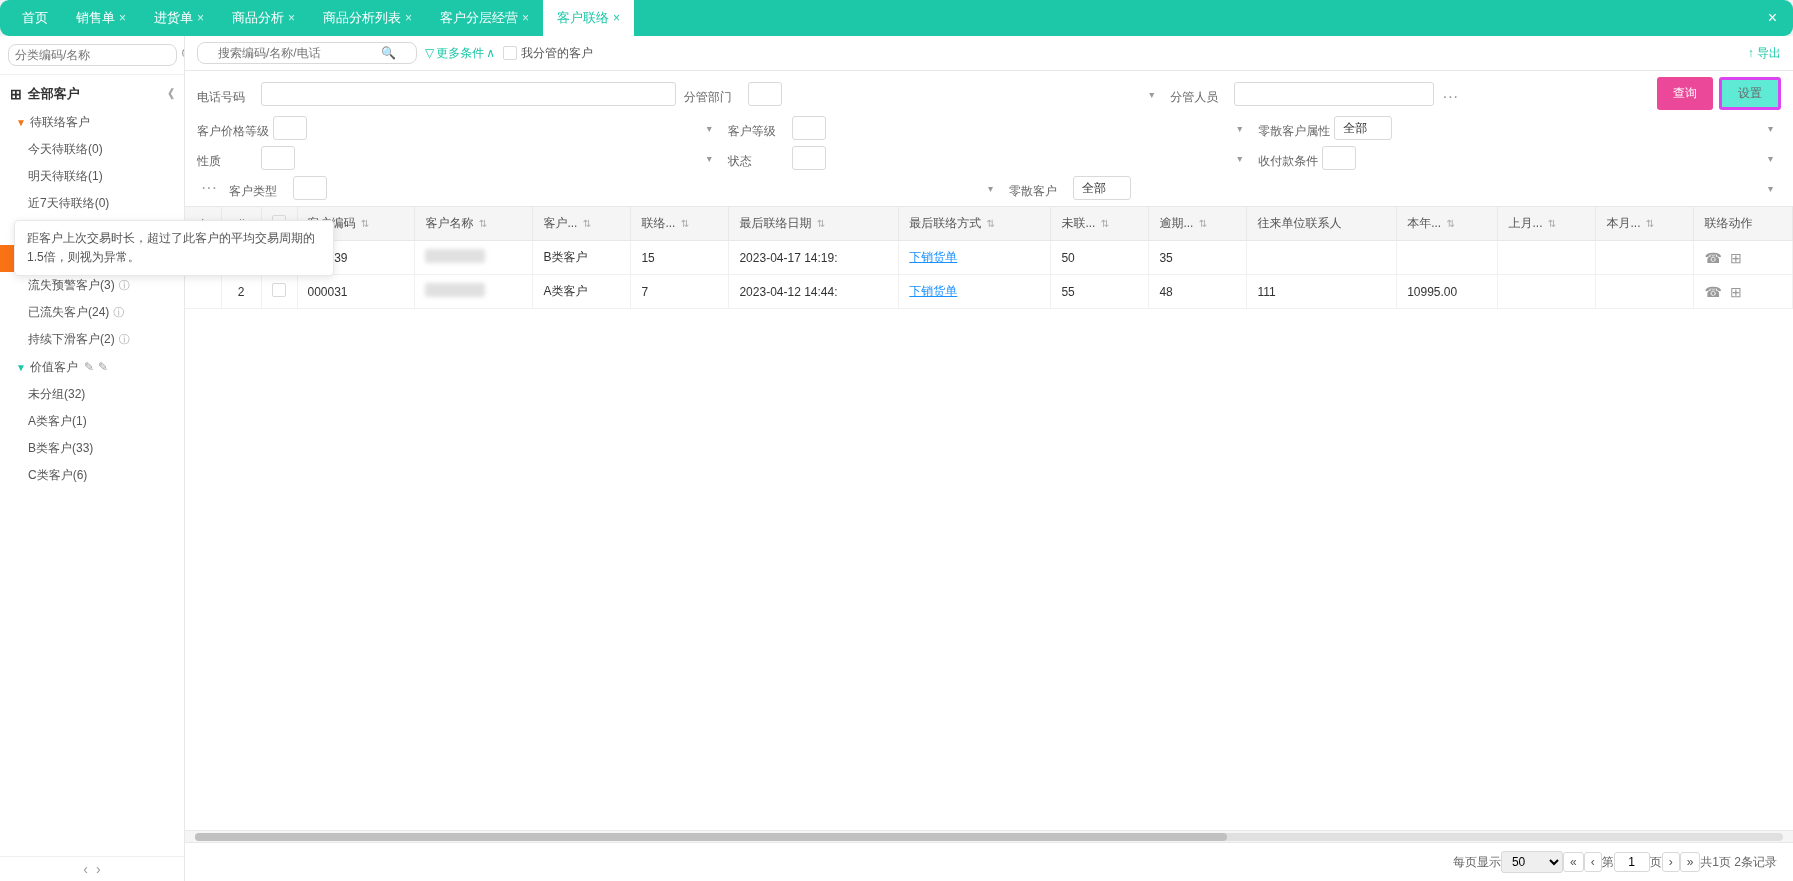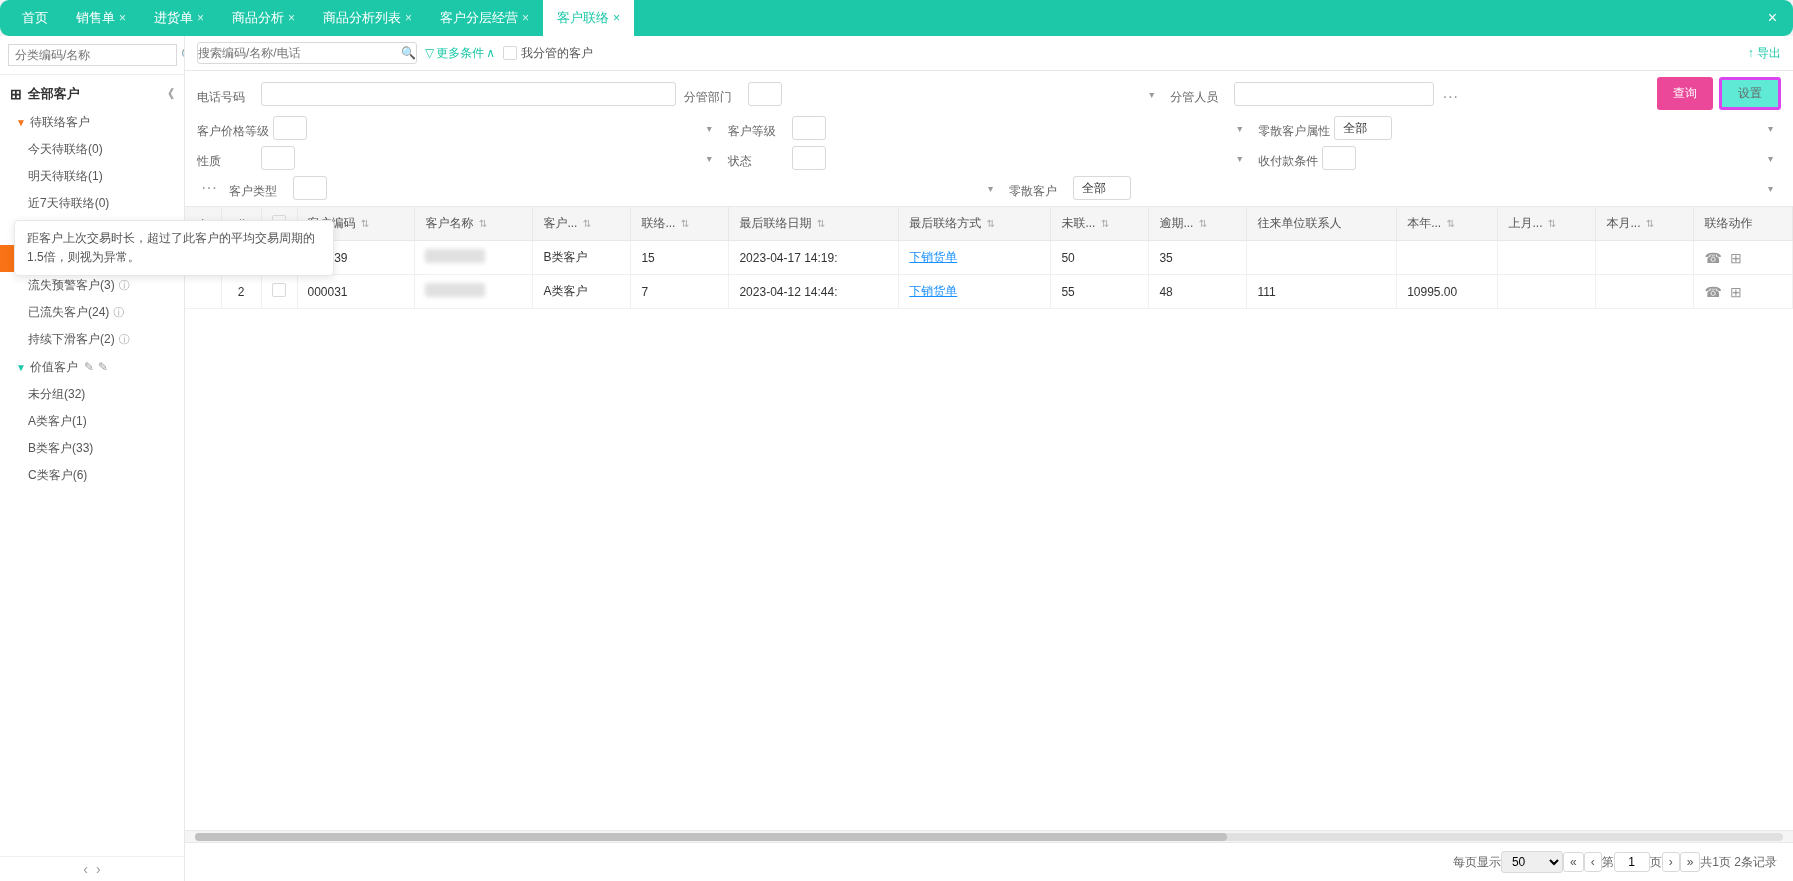--- a/index.html
+++ b/index.html
@@ -61,21 +61,21 @@
     .sidebar-search {
       padding: 8px;
       border-bottom: 1px solid #f0f0f0;
       display: flex;
       align-items: center;
       gap: 4px;
     }
     .sidebar-search input {
       flex: 1;
       border: 1px solid #d9d9d9;
-      border-radius: 0;
+      border-radius: 8px;
       padding: 3px 6px;
       font-size: 12px;
       outline: none;
     }
     .sidebar-search .search-icon {
       color: #999;
       cursor: pointer;
     }
     .sidebar-tree {
       flex: 1;
@@ -144,22 +144,22 @@
       padding: 6px 12px;
       display: flex;
       align-items: center;
       gap: 8px;
       flex-wrap: wrap;
     }
     .filter-search {
       display: flex;
       align-items: center;
       border: 1px solid #d9d9d9;
-      border-radius: 3px;
-      padding: 3px 0;
+      border-radius: 8px;
+      padding: 3px 20px;
       width: 220px;
       background: #fff;
     }
     .filter-search input {
       border: none;
       outline: none;
       font-size: 12px;
       flex: 1;
     }
     .filter-search .search-icon { color: #999; margin-left: 4px; cursor: pointer; }

